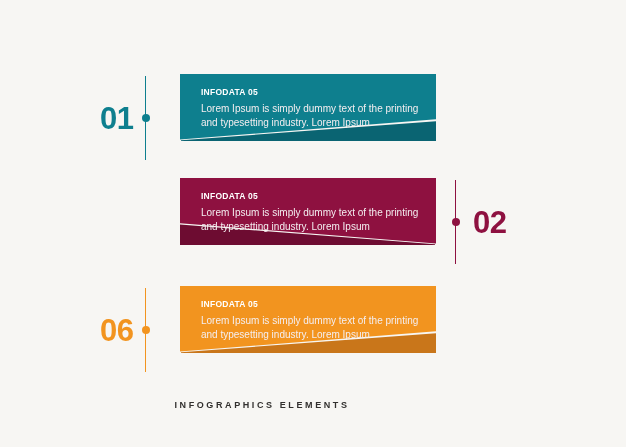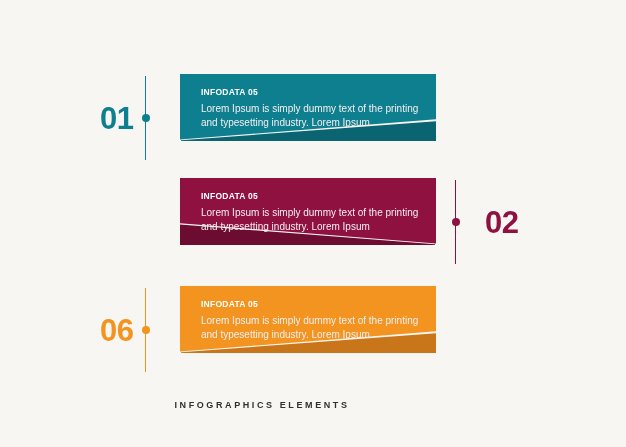--- a/index.html
+++ b/index.html
@@ -44,21 +44,21 @@
   .marker-right { left: 455px; }
 
   .num {
     font-size: 31px;
     font-weight: bold;
     letter-spacing: -0.5px;
     line-height: 1;
     user-select: none;
   }
   .marker-left .num  { margin-right: 12px; }
-  .marker-right .num { margin-left: 29px; order: 2; }
+  .marker-right .num { margin-left: 17px; order: 2; }
 
   .axis {
     position: relative;
     width: 1px;
     height: 84px;
   }
   .marker-right .axis { order: 1; }
   .axis .line {
     position: absolute;
     left: 0; top: 0;

